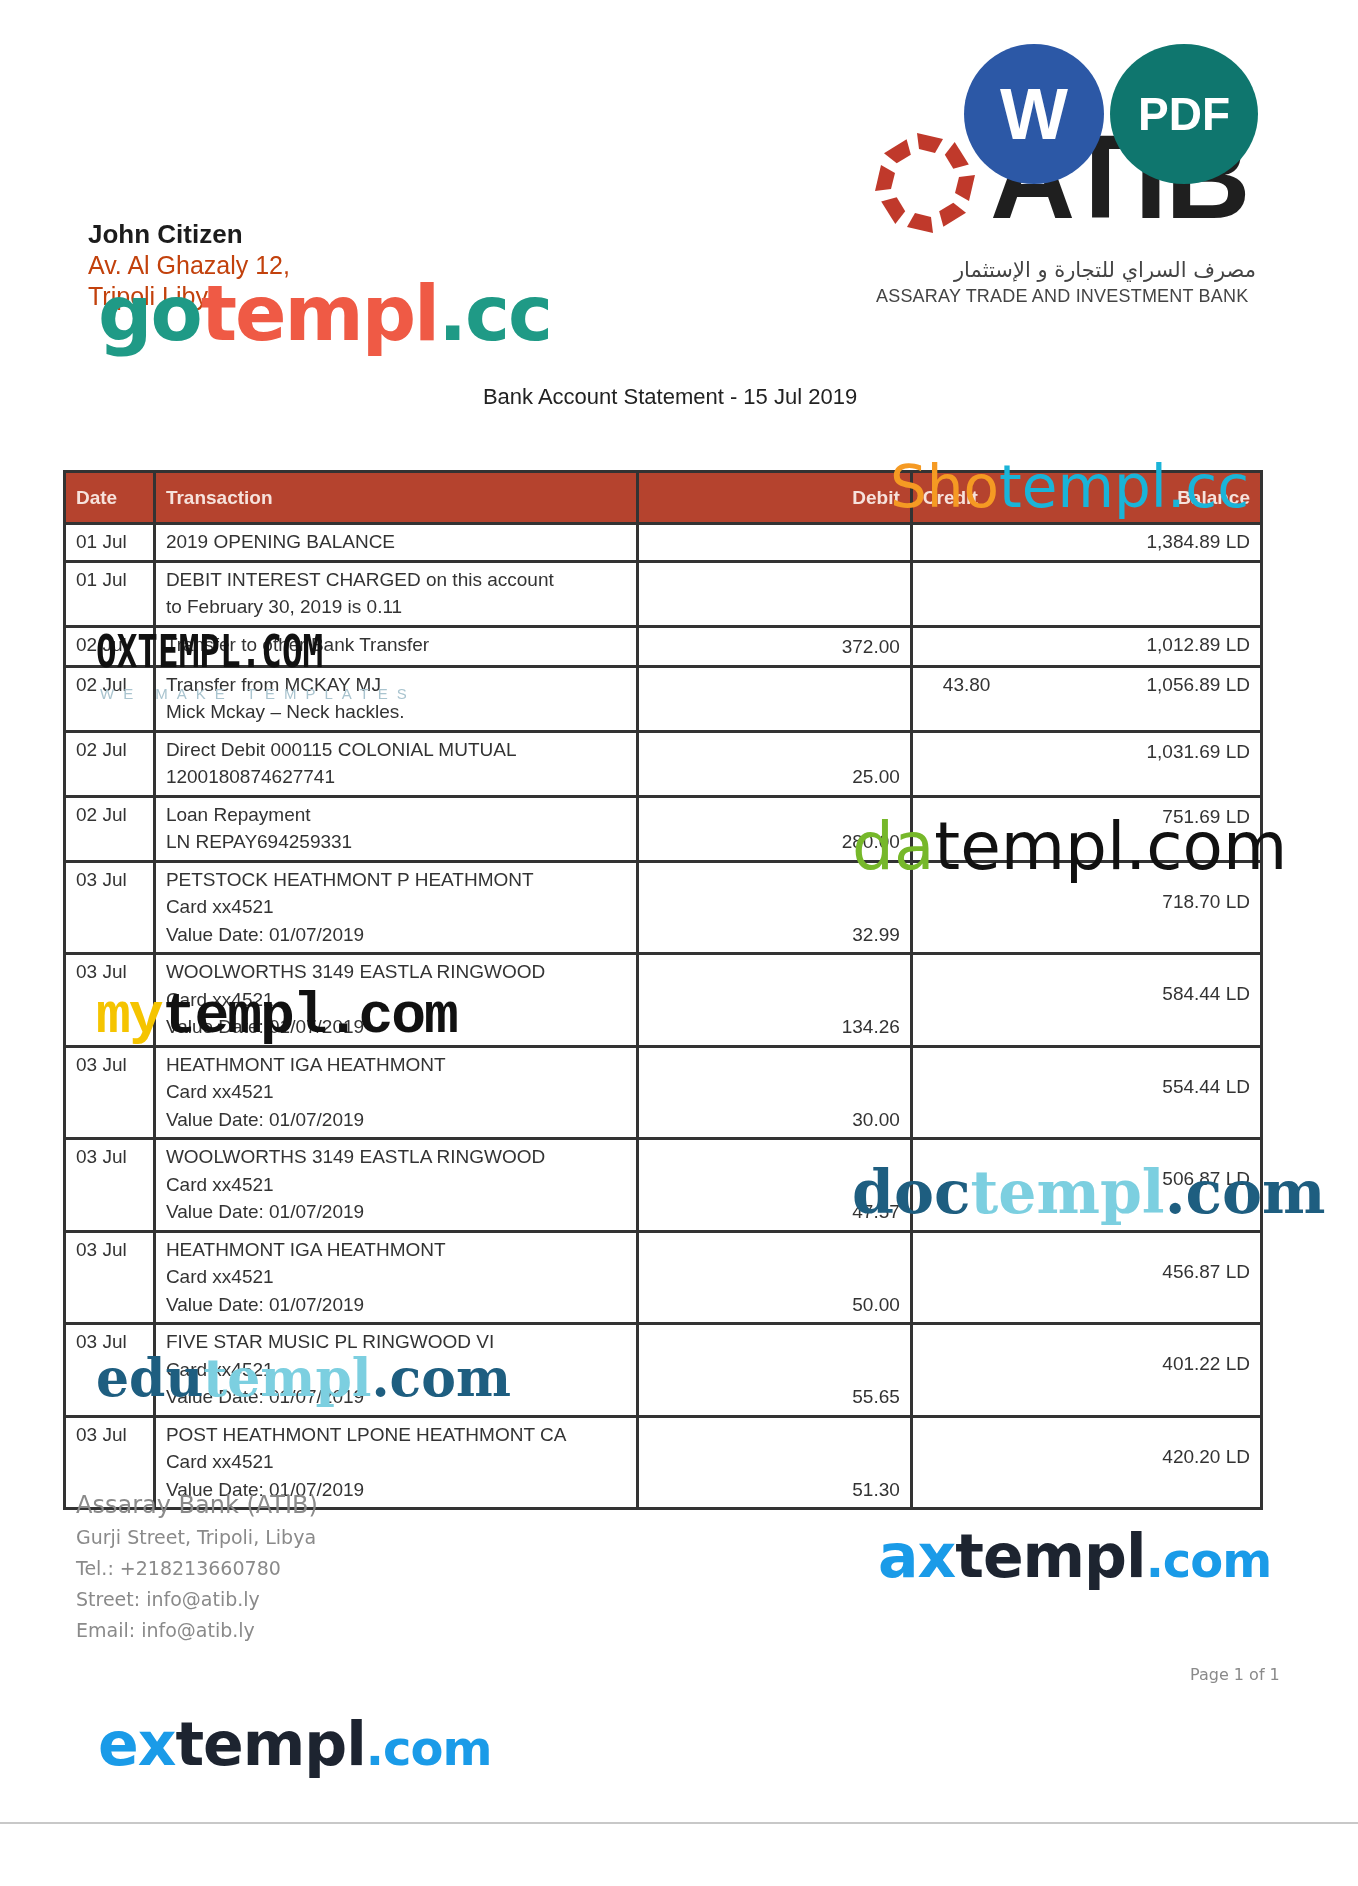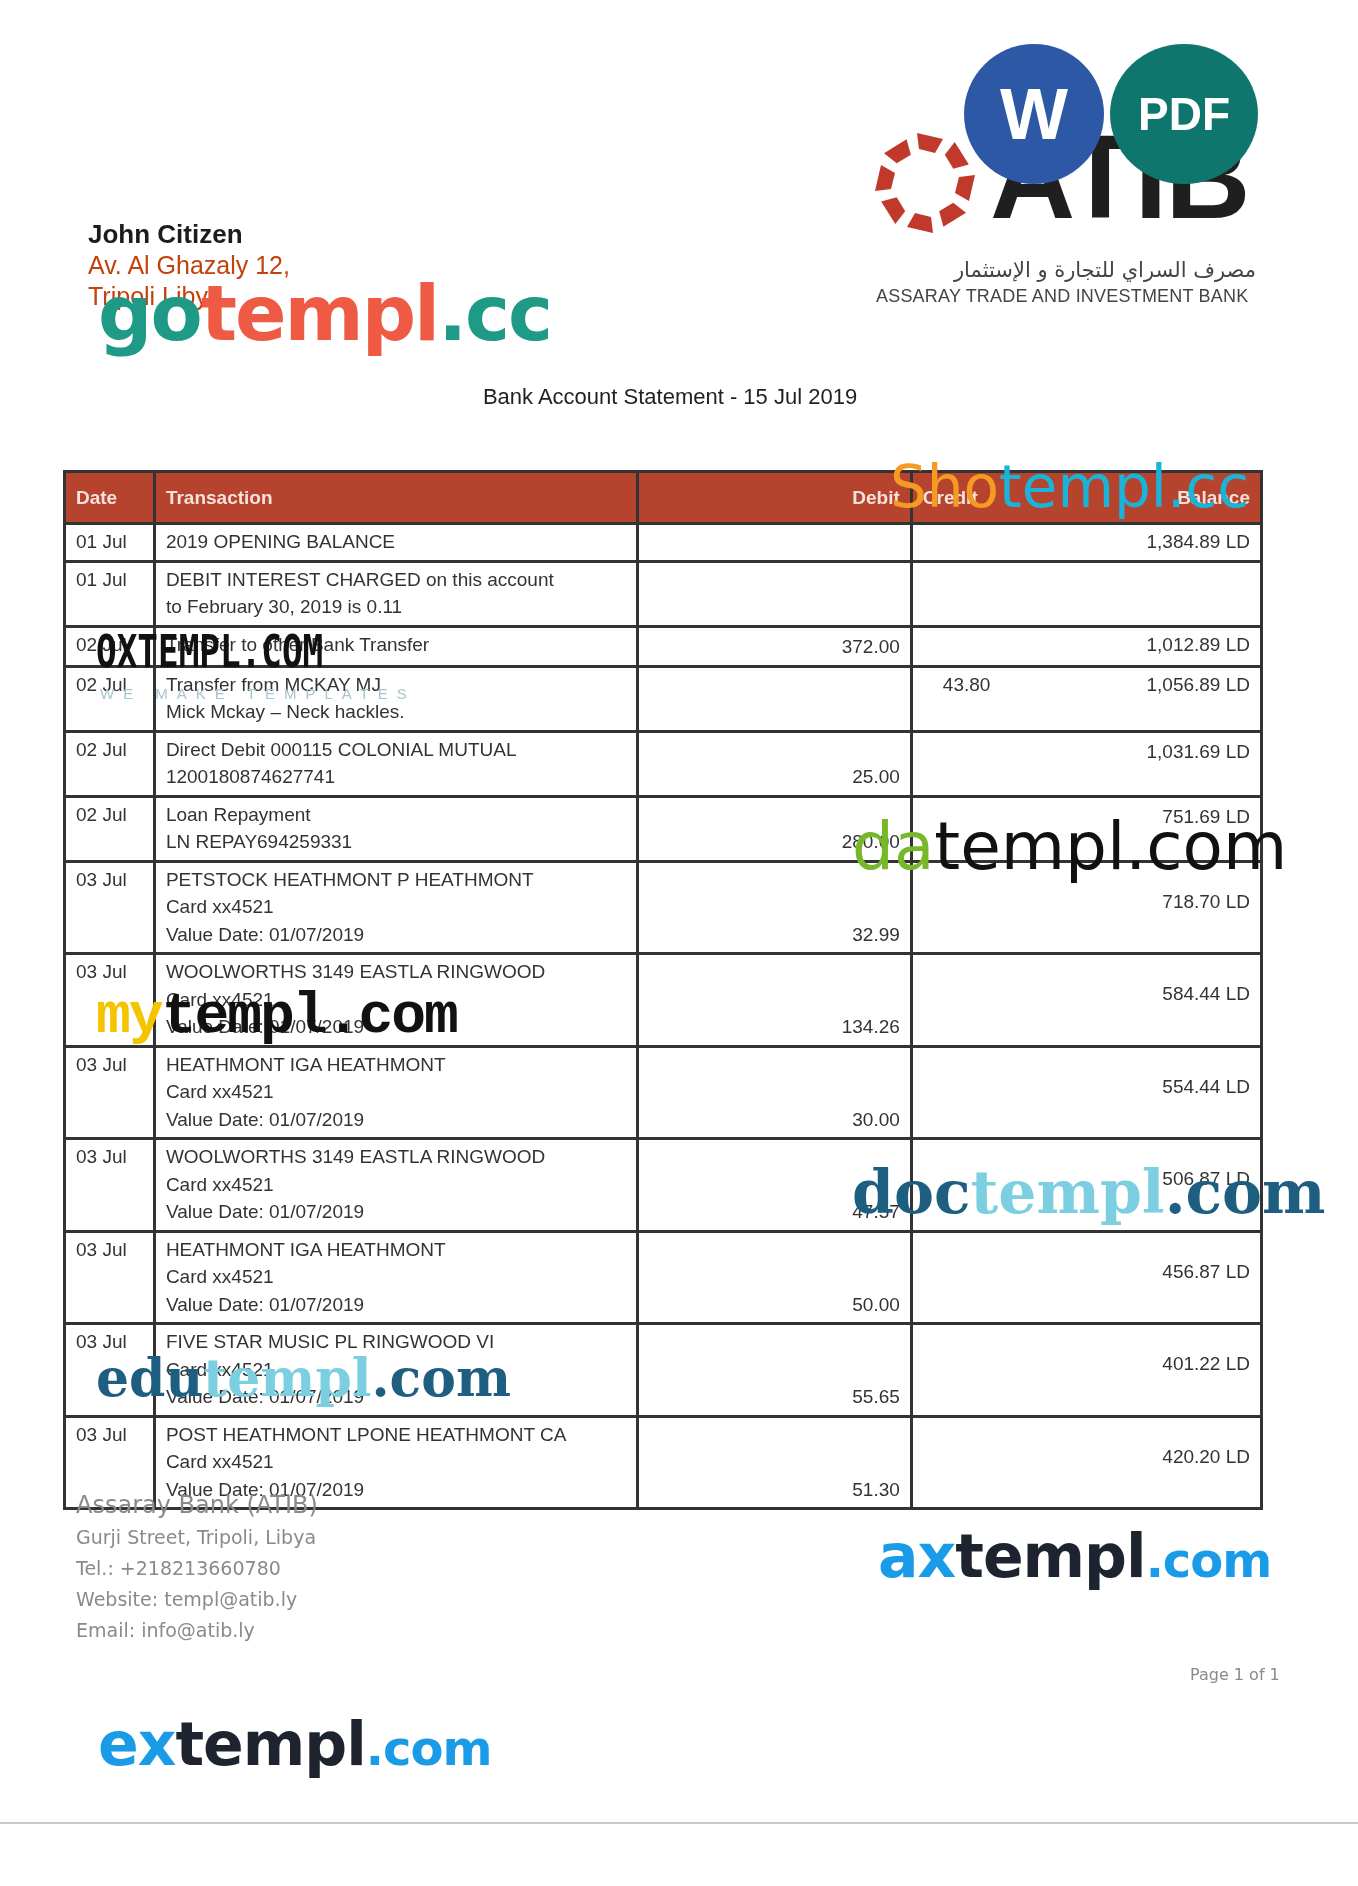--- a/index.html
+++ b/index.html
@@ -280,21 +280,21 @@
           <div class="bal-val" style="padding-top: 22px;">420.20 LD</div>
         </td>
       </tr>
     </tbody>
 </table>
 
 <div class="footer">
   <div class="bank">Assaray Bank (ATIB)</div>
   <div class="line">Gurji Street, Tripoli, Libya</div>
   <div class="line">Tel.: +218213660780</div>
-  <div class="line">Website: templ@atib.ly</div>
+  <div class="line">Street: info@atib.ly</div>
   <div class="line">Email: info@atib.ly</div>
 </div>
 <div class="page-num">Page 1 of 1</div>
 
 <div class="wm wm-shotempl">
   <span style="color:#f59a23">Sho</span><span style="color:#1ab4d8">templ.cc</span>
 </div>
 <div class="wm wm-oxtempl">OXTEMPL.COM</div>
 <div class="wm wm-oxsub">WE MAKE TEMPLATES</div>
 <div class="wm wm-datempl">

